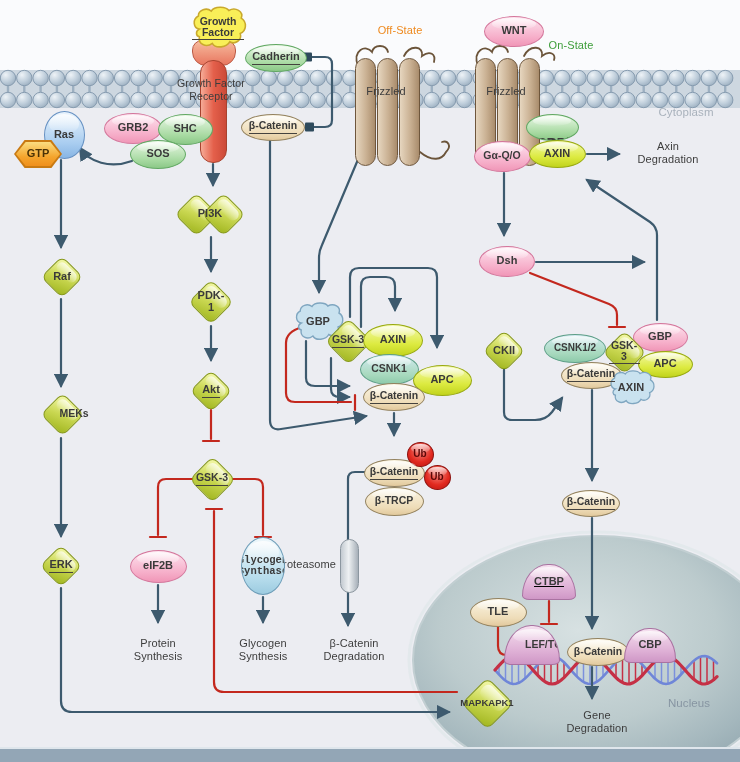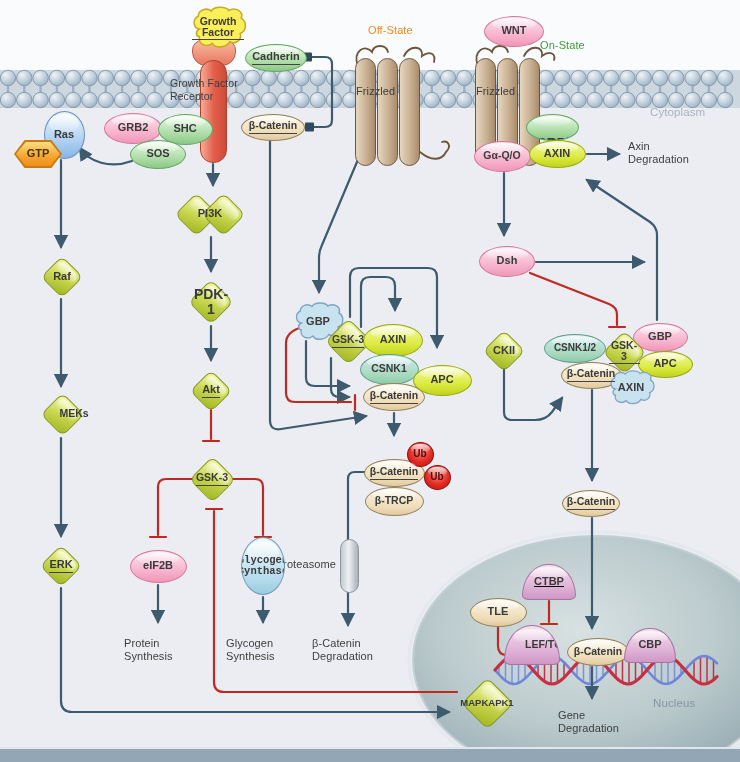--- a/index.html
+++ b/index.html
@@ -1,20 +1,20 @@
 <!DOCTYPE html>
 <html><head>
 <meta charset="utf-8">
 <style>
   html,body{margin:0;padding:0;background:#dfe1e6;font-family:"Liberation Sans",sans-serif;}
   #stage{position:relative;width:740px;height:762px;background:#ecedf2;overflow:hidden;}
   #psvg{position:absolute;left:0;top:0;}
   .rod{position:absolute;top:58px;width:21px;height:108px;border-radius:11px;
        background:linear-gradient(90deg,#e6d6bf,#c9b092 55%,#a98c6c);border:1.6px solid #6e563c;box-sizing:border-box;}
-  .ann{position:absolute;font-size:11px;line-height:1.2;color:#3d3d3d;letter-spacing:.1px;}
+  .ann{position:absolute;font-size:11px;line-height:1.2;color:#3d3d3d;text-align:center;letter-spacing:.1px;}
   
   .node{position:absolute;display:flex;align-items:center;justify-content:center;text-align:center;box-sizing:border-box;}
   .nl{position:relative;z-index:3;font-weight:600;font-size:11px;color:#3a3a3a;line-height:1.07;}
   .ul{border-bottom:1.2px solid #44423e;padding-bottom:1px;}
   .s-el,.s-ci{border-radius:50%;border:1.6px solid;overflow:hidden;}
   .s-el::after,.s-ci::after{content:'';position:absolute;left:12%;right:12%;top:5%;height:42%;border-radius:50%;
        background:linear-gradient(rgba(255,255,255,.8),rgba(255,255,255,.05));z-index:1;}
   .s-do{border-radius:50% 50% 14% 14% / 92% 92% 12% 12%;border:1.6px solid;overflow:hidden;}
   .s-do::after{content:'';position:absolute;left:14%;right:14%;top:7%;height:38%;border-radius:50%;
        background:linear-gradient(rgba(255,255,255,.75),rgba(255,255,255,.05));}
@@ -332,21 +332,21 @@
         <div class="dbox c-greenD" style="left: 0px; top: 0px; width: 30px; height: 30px;"></div>
         <span class="nl ul">ERK</span>
       </div>
       <div class="node s-di2" style="left: 179px; top: 197px; width: 62px; height: 34px;">
         <div class="dbox c-greenD" style="left: 2px; top: 1.5px; width: 31px; height: 31px;"></div>
         <div class="dbox c-greenD" style="left: 29px; top: 1.5px; width: 31px; height: 31px;"></div>
         <span class="nl">PI3K</span>
       </div>
       <div class="node s-di" style="left: 195px; top: 286px; width: 32px; height: 32px;">
         <div class="dbox c-greenD" style="left: 0px; top: 0px; width: 32px; height: 32px;"></div>
-        <span class="nl" style="font-size: 14px;">PDK-1</span>
+        <span class="nl" style="font-size: 11px;">PDK-1</span>
       </div>
       <div class="node s-di" style="left: 196px; top: 376px; width: 30px; height: 30px;">
         <div class="dbox c-greenD" style="left: 0px; top: 0px; width: 30px; height: 30px;"></div>
         <span class="nl ul">Akt</span>
       </div>
       <div class="node s-di" style="left: 195.5px; top: 462.5px; width: 33px; height: 33px;">
         <div class="dbox c-greenD" style="left: 0px; top: 0px; width: 33px; height: 33px;"></div>
         <span class="nl ul" style="font-size: 10.5px;">GSK-3</span>
       </div>
       <div class="node s-el c-pink" style="left: 129.5px; top: 549.5px; width: 57px; height: 33px;">

